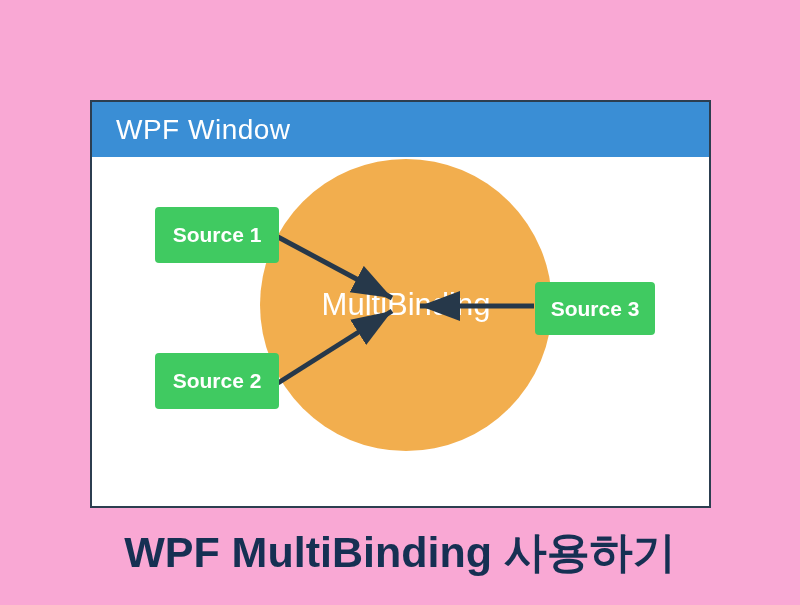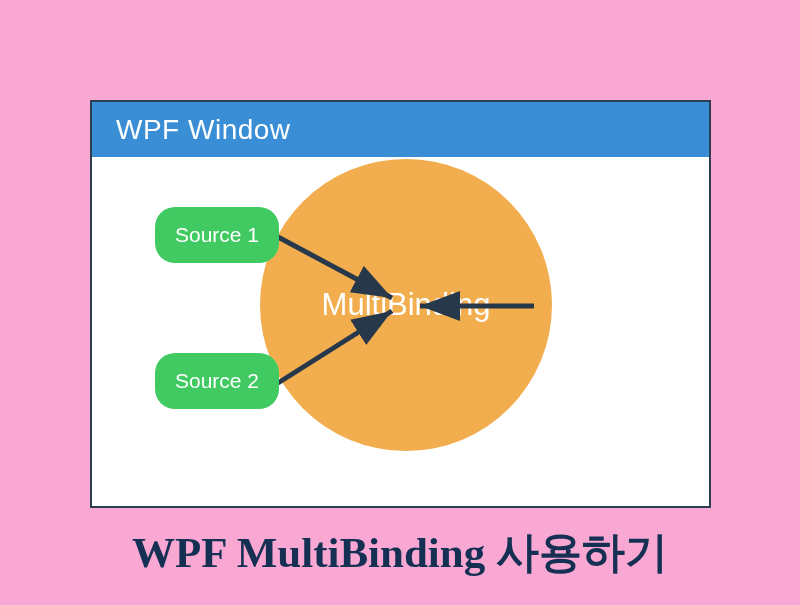--- a/index.html
+++ b/index.html
@@ -80,42 +80,42 @@
     top: 0;
     width: 617px;
     height: 349px;
     pointer-events: none;
   }
   .source {
     position: absolute;
     width: 124px;
     height: 56px;
     background: #40ca61;
-    border-radius: 20px;
+    border-radius: 4px;
     display: flex;
     align-items: center;
     justify-content: center;
+    font-weight: bold;
   }
   .source span {
     color: #ffffff;
     font-size: 21px;
   }
   .source1 { left: 63px;  top: 50px;  }
   .source2 { left: 63px;  top: 196px; text-align: center; }
   .source3 { left: 443px; top: 125px; height: 53px; width: 120px; }
   .caption {
     position: absolute;
     left: 0;
     top: 524px;
     width: 800px;
     text-align: center;
     font-size: 43px;
     font-weight: bold;
     color: #163053;
-    font-family: Liberation Serif, serif;
   }
 </style>
 </head>
 <body>
 
 <div class="page">
 
   <div class="window">
 
     <div class="titlebar">
@@ -143,19 +143,22 @@
       </svg>
 
       <div class="source source1">
         <span>Source 1</span>
       </div>
 
       <div class="source source2">
         <span>Source 2</span>
       </div>
 
+      <div class="source source3">
+        <span>Source 3</span>
+      </div>
 
     </div>
   </div>
 
   <div class="caption">WPF MultiBinding 사용하기</div>
 
 </div>
 
 </body></html>

